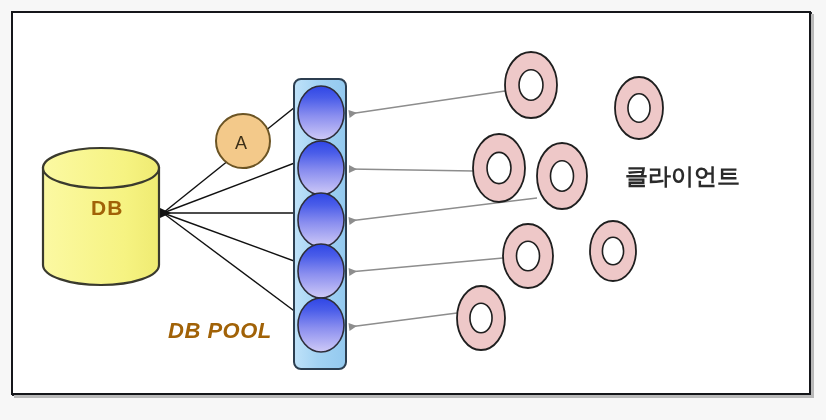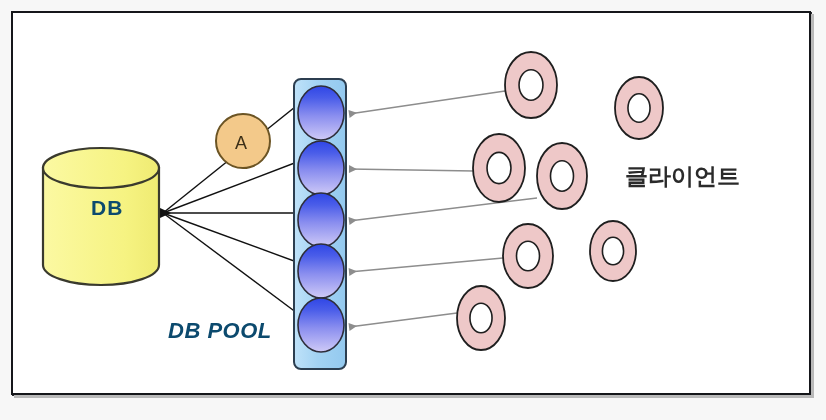--- a/index.html
+++ b/index.html
@@ -30,21 +30,21 @@
   #diagram {
     position: absolute;
     left: 0;
     top: 0;
     width: 100%;
     height: 100%;
     display: block;
   }
   .lbl {
     position: absolute;
-    color: #0c4a6e;
+    color: #a16207;
     white-space: nowrap;
     font-family: "Liberation Sans", sans-serif;
   }
   #db-label {
     left: 78px;
     top: 183px;
     font-size: 21px;
     font-weight: 700;
     letter-spacing: 1px;
   }

